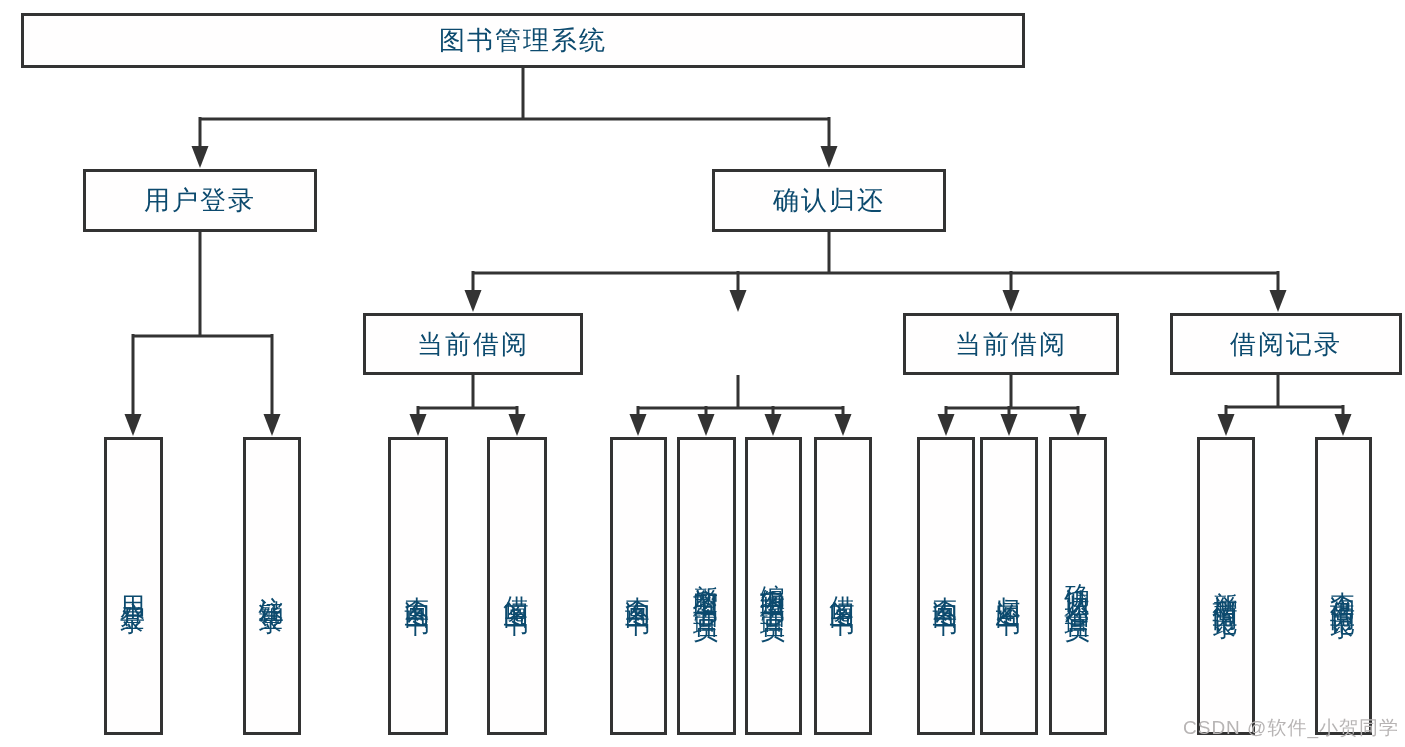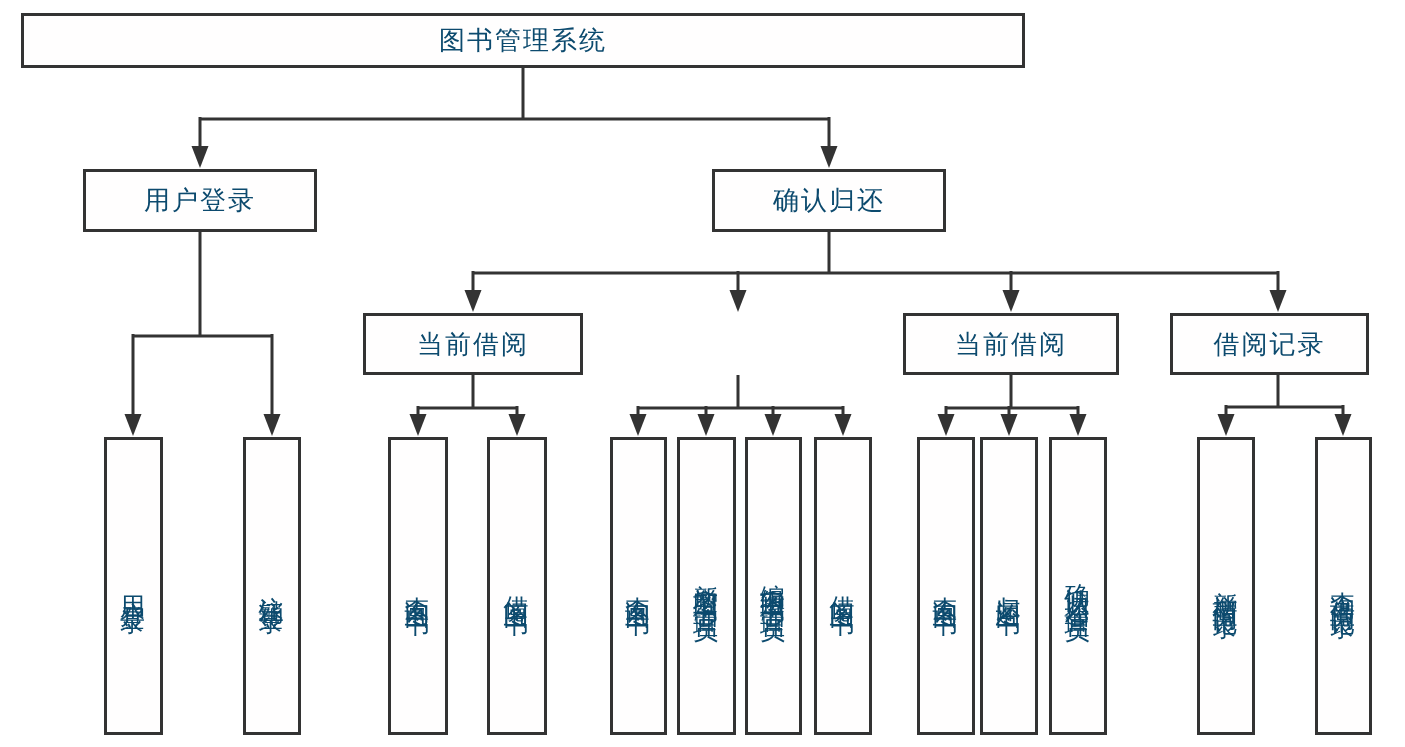--- a/index.html
+++ b/index.html
@@ -92,33 +92,34 @@
     </g>
   </svg>
 
   <div class="box h" style="left:21px;top:13px;width:1004px;height:55px">图书管理系统</div>
 
   <div class="box h" style="left:83px;top:169px;width:234px;height:63px">用户登录</div>
   <div class="box h" style="left:712px;top:169px;width:234px;height:63px">确认归还</div>
 
   <div class="box h" style="left:363px;top:313px;width:220px;height:62px">当前借阅</div>
   <div class="box h" style="left:903px;top:313px;width:216px;height:62px">当前借阅</div>
-  <div class="box h" style="left:1170px;top:313px;width:199px;height:62px">借阅记录</div>
+  <div class="box h" style="left:1170px;top:313px;width:232px;height:62px">借阅记录</div>
 
   <div class="box leaf" style="left:104px;width:59px">用户登录</div>
   <div class="box leaf" style="left:243px;width:58px">注销登录</div>
 
   <div class="box leaf" style="left:388px;width:60px">查询图书</div>
   <div class="box leaf" style="left:487px;width:60px">借阅图书</div>
 
   <div class="box leaf" style="left:610px;width:57px">查询图书</div>
   <div class="box leaf" style="left:677px;width:59px">新增图书（管理员）</div>
   <div class="box leaf" style="left:745px;width:57px">编辑图书（管理员）</div>
   <div class="box leaf" style="left:814px;width:58px">借阅图书</div>
 
   <div class="box leaf" style="left:917px;width:58px">查询图书</div>
   <div class="box leaf" style="left:980px;width:58px">归还图书</div>
   <div class="box leaf" style="left:1049px;width:58px">确认归还（管理员）</div>
 
   <div class="box leaf" style="left:1197px;width:58px">新增借阅记录</div>
   <div class="box leaf" style="left:1315px;width:57px">查询借阅记录</div>
 
+  <div id="watermark">CSDN @软件_小贺同学</div>
 </div>
 
 </body></html>

